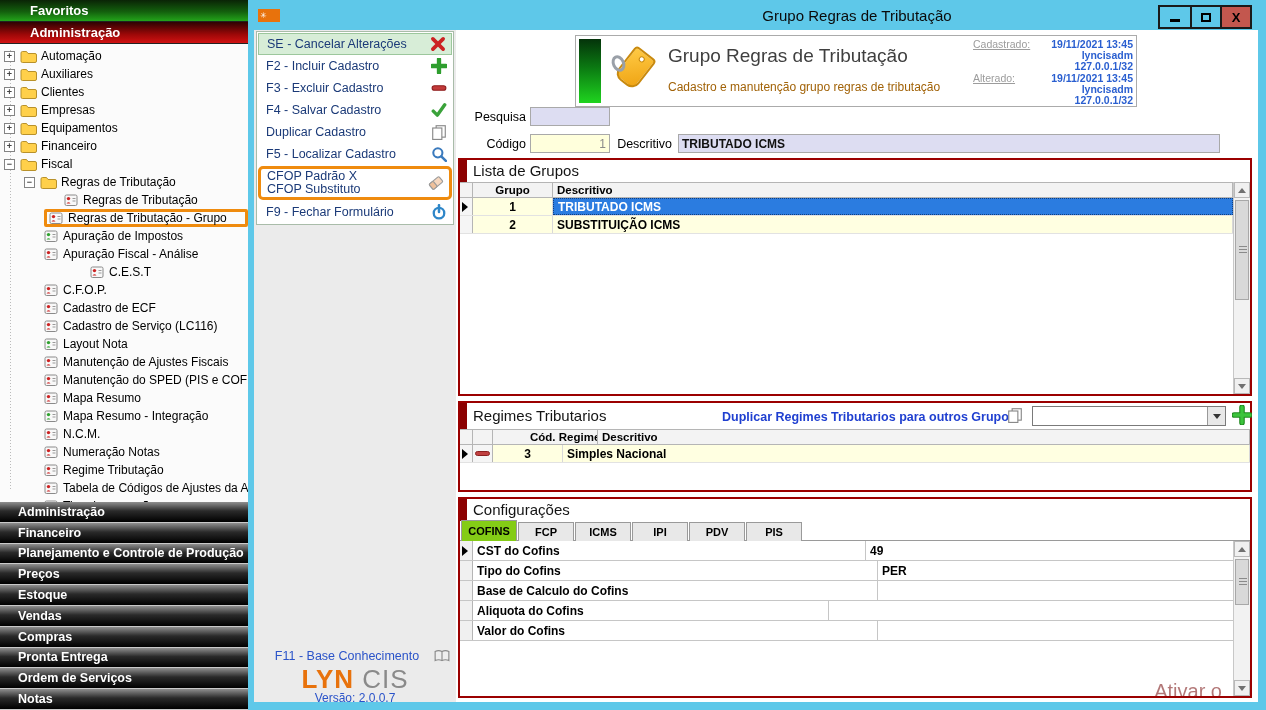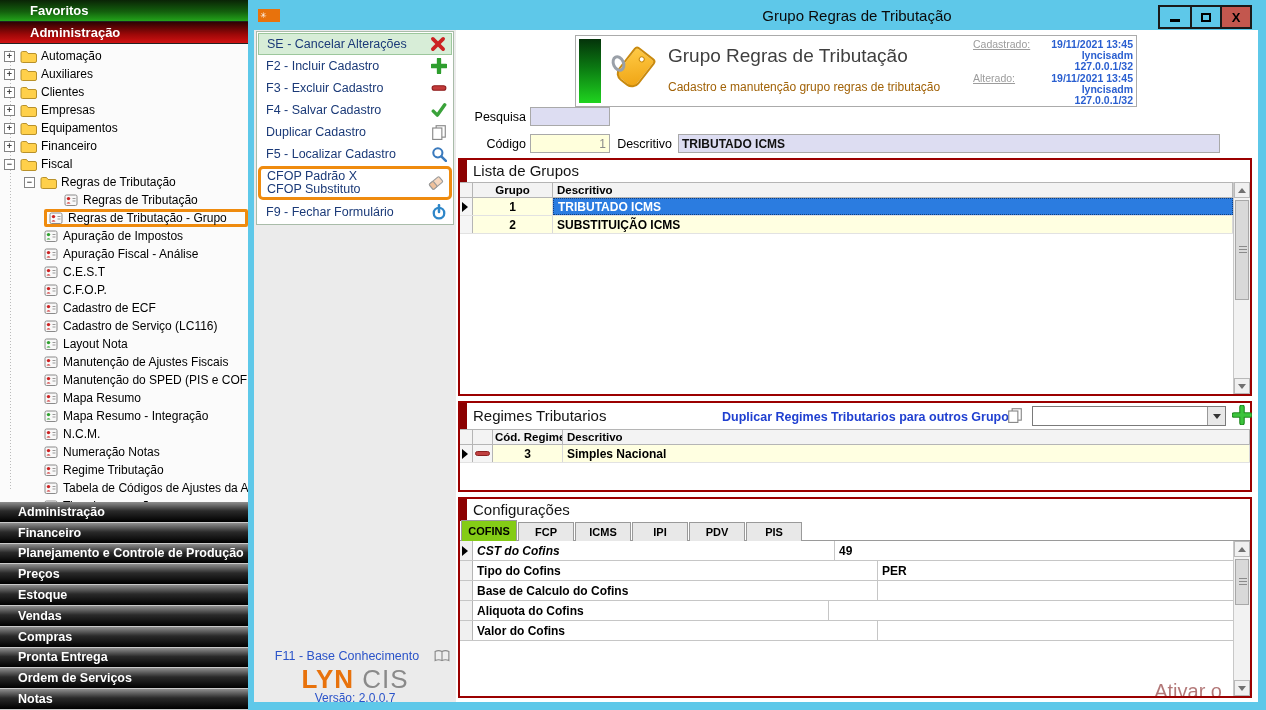--- a/index.html
+++ b/index.html
@@ -255,21 +255,21 @@
           <svg width="14" height="12" viewBox="0 0 13 12">
             <rect x="0.5" y="1" width="12" height="10.5" rx="1.5" fill="#F8F8F8" stroke="#8A8A8A"></rect>
             <circle cx="4" cy="4.6" r="1.7" fill="#CC2222"></circle>
             <path d="M2 9.5 Q4 7 6 9.5 Z" fill="#CC2222"></path>
             <line x1="8" y1="4.5" x2="11" y2="4.5" stroke="#9A9A9A"></line>
             <line x1="8" y1="7" x2="11" y2="7" stroke="#9A9A9A"></line>
           </svg>
         </span>
         <span class="tree-label">Apuração Fiscal - Análise</span>
       </div>
-      <div class="tree-row" style="padding-left: 24px;">
+      <div class="tree-row" style="padding-left: 24px; margin-left: 46px;">
         <span class="leaf-sp"></span>
         <span class="rec-ic">
           <svg width="14" height="12" viewBox="0 0 13 12">
             <rect x="0.5" y="1" width="12" height="10.5" rx="1.5" fill="#F8F8F8" stroke="#8A8A8A"></rect>
             <circle cx="4" cy="4.6" r="1.7" fill="#CC2222"></circle>
             <path d="M2 9.5 Q4 7 6 9.5 Z" fill="#CC2222"></path>
             <line x1="8" y1="4.5" x2="11" y2="4.5" stroke="#9A9A9A"></line>
             <line x1="8" y1="7" x2="11" y2="7" stroke="#9A9A9A"></line>
           </svg>
         </span>
@@ -636,21 +636,21 @@
       <div class="plusbtn" id="plus-ic2">
           <svg width="20" height="20" viewBox="0 0 18 18">
             <path d="M9 2 V16 M2 9 H16" stroke="#1F8A1F" stroke-width="5" stroke-linecap="round"></path>
             <path d="M9 2 V16 M2 9 H16" stroke="#3CC43C" stroke-width="3" stroke-linecap="round"></path>
           </svg>
         </div>
     </div>
     <div class="gridhead" id="rg-head">
         <div class="gh-cell" style="width: 13px; padding: 0px;"></div>
         <div class="gh-cell" style="width: 20px; padding: 0px;"></div>
-        <div class="gh-cell" style="width: 70px; padding: 0px 2px;">Cód. Regime</div>
+        <div class="gh-cell" style="width: 70px; padding: 0px 2px; margin-left: 35px;">Cód. Regime</div>
         <div class="gh-cell" style="flex: 1 1 0%;">Descritivo</div>
       </div>
     <div id="rg-rows">
         <div class="g-row">
           <div class="cell ind">
             <span class="tri"></span>
           </div>
           <div class="cell center" style="width: 20px; padding: 0px; background: rgb(245, 245, 245); border-right: 1px solid rgb(181, 181, 181);">
             <span class="minus-pill"></span>
           </div>
@@ -670,21 +670,21 @@
         <div class="tab">ICMS</div>
         <div class="tab">IPI</div>
         <div class="tab">PDV</div>
         <div class="tab">PIS</div>
       </div>
     <div id="cfg-rows">
         <div class="cfg-row">
           <div class="cell ind">
             <span class="tri"></span>
           </div>
-          <div class="cell" style="width: 362px; border-right: 1px solid rgb(198, 198, 198); font-style: italic;">CST do Cofins</div>
+          <div class="cell" style="width: 393px; border-right: 1px solid rgb(198, 198, 198);">CST do Cofins</div>
           <div class="cell" style="flex: 1 1 0%; margin-right: 17px; border-right: none;">49</div>
         </div>
         <div class="cfg-row">
           <div class="cell ind"></div>
           <div class="cell" style="width: 405px; border-right: 1px solid rgb(198, 198, 198);">Tipo do Cofins</div>
           <div class="cell" style="flex: 1 1 0%; margin-right: 17px; border-right: none;">PER</div>
         </div>
         <div class="cfg-row">
           <div class="cell ind"></div>
           <div class="cell" style="width: 405px; border-right: 1px solid rgb(198, 198, 198);">Base de Calculo do Cofins</div>

